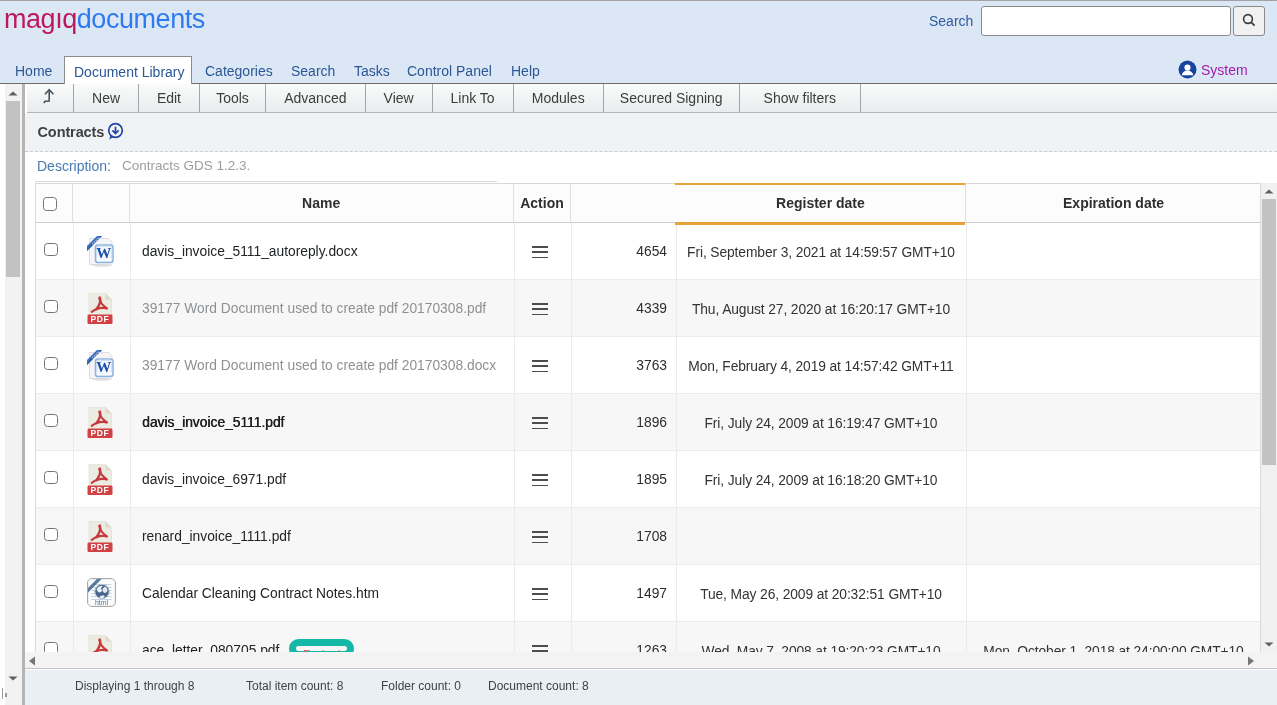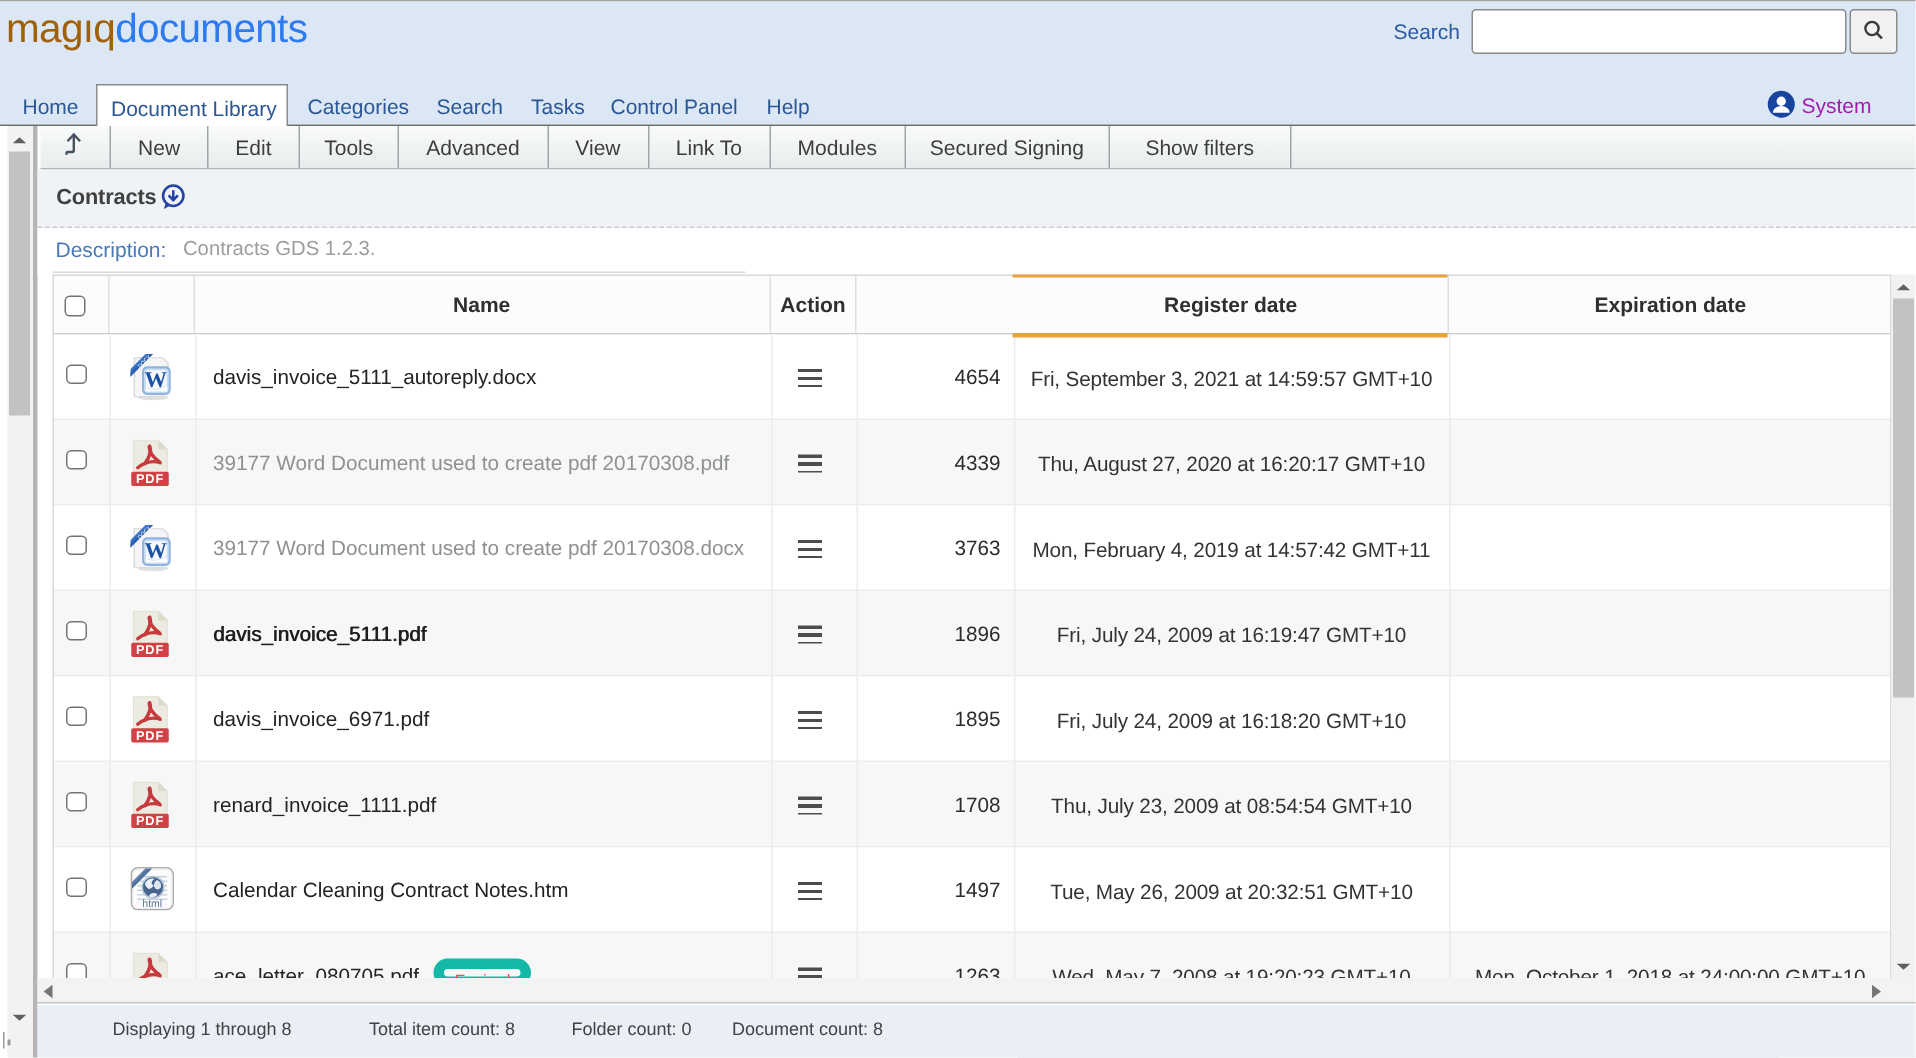--- a/index.html
+++ b/index.html
@@ -4,21 +4,21 @@
 <style>
 * { margin:0; padding:0; box-sizing:border-box; }
 html,body { width:1277px; height:705px; overflow:hidden; background:#fff;
   font-family:"Liberation Sans", sans-serif; }
 .abs { position:absolute; }
 
 #topline { left:0; top:0; width:1277px; height:1px; background:#a2a2a2; }
 #header { left:0; top:1px; width:1277px; height:82px; background:#dce7f6; }
 #hdrline { left:0; top:83px; width:1277px; height:1px; background:#6e6e6e; }
 #logo { left:4px; top:4px; font-size:27px; letter-spacing:-0.45px; }
-#logo .o { color:#a16207; }
+#logo .o { color:#be185d; }
 #logo .b { color:#2e7bf0; }
 #searchlbl { left:929px; top:13px; font-size:14px; color:#2d5b9e; }
 #searchbox { left:981px; top:6px; width:250px; height:30px; background:#fff; border:1px solid #8a8a8a; border-radius:3px; }
 #searchbtn { left:1233px; top:6px; width:32px; height:30px; background:#f1f1f1; border:1px solid #8a8a8a; border-radius:3px; }
 
 .tab { top:63px; font-size:14px; color:#2b5794; }
 #dltab { left:64px; top:56px; width:128px; height:28px; background:#fff;
   border:1px solid #8c8c8c; border-bottom:none; z-index:5; }
 #dltab span { position:absolute; left:9px; top:7px; font-size:14px; color:#2b5794; }
 #sysuser { left:1178px; top:60px; width:100px; height:18px; }
@@ -305,21 +305,20 @@
 <path d="M12.4 5 q0.6 5.5 6.8 9.8" stroke-width="2.2"></path>
 <path d="M4.8 18.8 q6.5 -5.3 14.6 -3.6" stroke-width="2.2"></path>
 <circle cx="19.8" cy="15.6" r="1.1" fill="#c6393c" stroke="none"></circle>
 </g>
 <rect x="0.5" y="21.5" width="25" height="9.5" rx="1.2" fill="#d24244"></rect>
 <text x="13" y="29" text-anchor="middle" font-size="8.5" font-weight="bold" fill="#fff" font-family="Liberation Sans" letter-spacing="0.6">PDF</text>
 </svg></span>
       <span class="name ">renard_invoice_1111.pdf</span>
       <div class="ham"></div>
       <span class="id">1708</span>
-      <span class="rdate">Thu, July 23, 2009 at 08:54:54 GMT+10</span>
     </div>
     <div class="row">
       <div class="vline" style="left:36.9px;"></div>
       <div class="vline" style="left:93.7px;"></div>
       <div class="vline" style="left:477.6px;"></div>
       <div class="vline" style="left:535.4px;"></div>
       <div class="vline" style="left:639.7px;"></div>
       <div class="vline" style="left:930.2px;"></div>
       <span class="cb cbx"></span>
       <span class="icon"><svg width="29" height="29">

